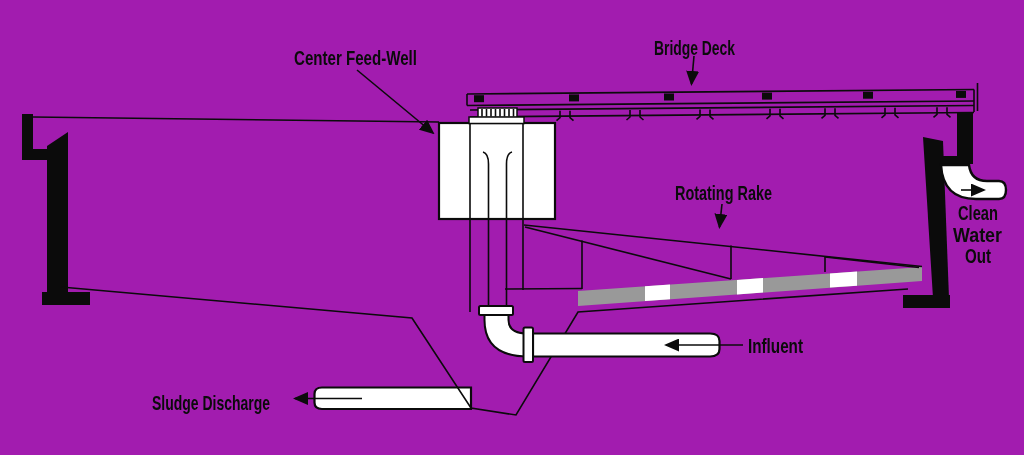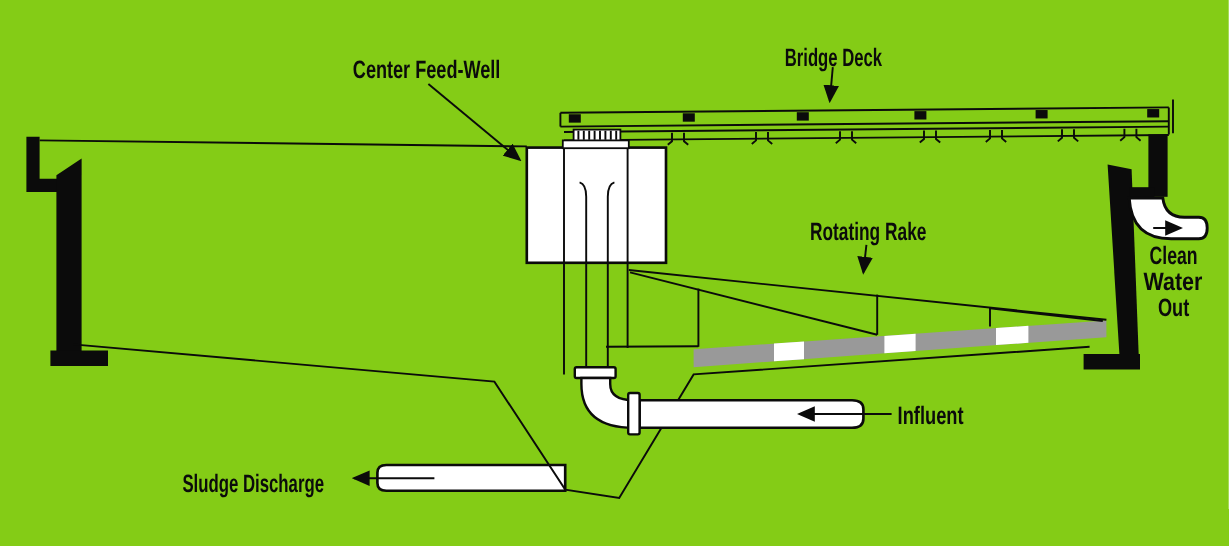--- a/index.html
+++ b/index.html
@@ -1,18 +1,18 @@
 <!DOCTYPE html>
 <html><head>
 <meta charset="utf-8">
 <style>
   html,body{margin:0;padding:0;}
   .stage{
     width:1024px;height:455px;
-    background:#84cc16;
+    background:#a21caf;
     position:relative;
     font-family:"Liberation Sans",sans-serif;
     overflow:hidden;
   }
   svg{display:block;}
   .ln{stroke:currentColor;fill:none;stroke-width:1.6;}
   .blk{fill:currentColor;stroke:none;}
   .wht{fill:#ffffff;stroke:currentColor;}
   .lbl{
     font-family:"Liberation Sans",sans-serif;

